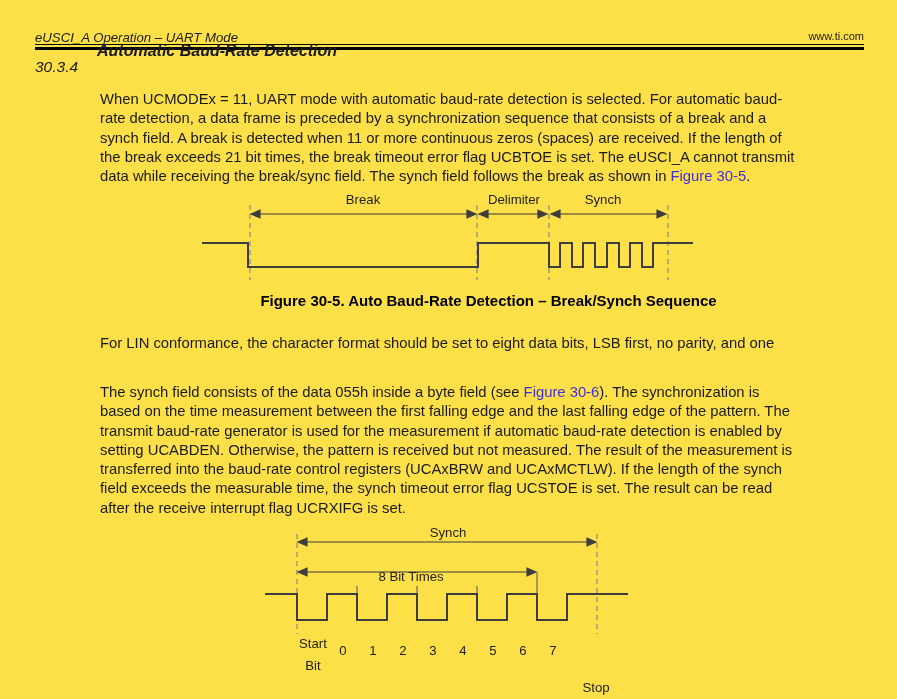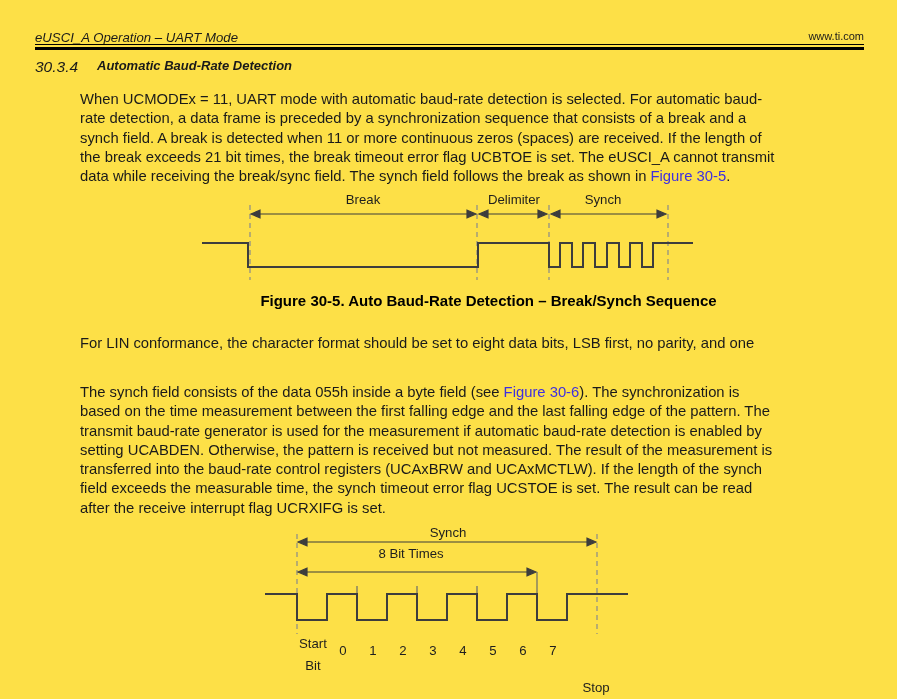--- a/index.html
+++ b/index.html
@@ -3,23 +3,23 @@
 <meta charset="utf-8">
 <style>
   html,body{margin:0;padding:0;background:#fff;}
   .page{position:relative;width:897px;height:699px;background:#fde047;overflow:hidden;
         font-family:"Liberation Sans","DejaVu Sans",sans-serif;color:#1a1a1a;}
   .hdr-left{position:absolute;left:35px;top:30px;font-size:13.2px;font-style:italic;color:#1a1a1a;}
   .hdr-right{position:absolute;right:33px;top:30px;font-size:11px;color:#1a1a1a;}
   .rule-thin{position:absolute;left:35px;top:44px;width:829px;height:1px;background:#000;}
   .rule-thick{position:absolute;left:35px;top:47px;width:829px;height:3px;background:#000;}
   .sec-num{position:absolute;left:35px;top:58px;font-size:15.5px;font-weight:normal;font-style:italic;}
-  .sec-title{position:absolute;left:97px;top:58px;font-size:13px;font-weight:bold;font-style:italic;}
+  .sec-title{position:absolute;left:97px;top:42px;font-size:16px;font-weight:bold;font-style:italic;}
   .para{position:absolute;left:80px;font-size:14.8px;}
-  .ln{height:19.3px;line-height:19.3px;white-space:nowrap;}
+  .ln{height:19.3px;line-height:19.3px;white-space:nowrap;margin-left:20px;}
   .xref{color:#3f2fe0;text-decoration:none;cursor:pointer;}
   .figsvg{position:absolute;}
   .figlabel{position:absolute;font-size:13.2px;color:#1e1e1e;transform:translateX(-50%);white-space:nowrap;}
   .bitlabel{position:absolute;font-size:13.2px;color:#1e1e1e;transform:translateX(-50%);
             text-align:center;white-space:pre-line;line-height:22px;}
   .caption{position:absolute;left:0;width:897px;text-align:center;font-size:15px;font-weight:bold;color:#000;margin-left:40px;}
 </style>
 </head>
 <body>
 
@@ -102,21 +102,21 @@
     <g stroke="#6a6a6a" stroke-width="1.2">
       <line x1="537" y1="572" x2="537" y2="594"></line>
       <line x1="357" y1="586" x2="357" y2="594"></line>
       <line x1="417" y1="586" x2="417" y2="594"></line>
       <line x1="477" y1="586" x2="477" y2="594"></line>
     </g>
 
     <path d="M265,594 L297,594 L297,620 L327,620 L327,594 L357,594 L357,620 L387,620 L387,594 L417,594 L417,620 L447,620 L447,594 L477,594 L477,620 L507,620 L507,594 L537,594 L537,620 L567,620 L567,594 L628,594" fill="none" stroke="#3d3d3d" stroke-width="2"></path>
   </svg>
   <div class="figlabel" style="left:448px;top:525px;">Synch</div>
-  <div class="figlabel" style="left:411px;top:546px;">8 Bit Times</div>
+  <div class="figlabel" style="left:411px;top:569px;">8 Bit Times</div>
   <div class="bitlabel" style="left:313px;top:633px;">Start
 Bit</div>
   <div class="bitlabel" style="left:343px;top:640px;">0</div>
   <div class="bitlabel" style="left:373px;top:640px;">1</div>
   <div class="bitlabel" style="left:403px;top:640px;">2</div>
   <div class="bitlabel" style="left:433px;top:640px;">3</div>
   <div class="bitlabel" style="left:463px;top:640px;">4</div>
   <div class="bitlabel" style="left:493px;top:640px;">5</div>
   <div class="bitlabel" style="left:523px;top:640px;">6</div>
   <div class="bitlabel" style="left:553px;top:640px;">7</div>

